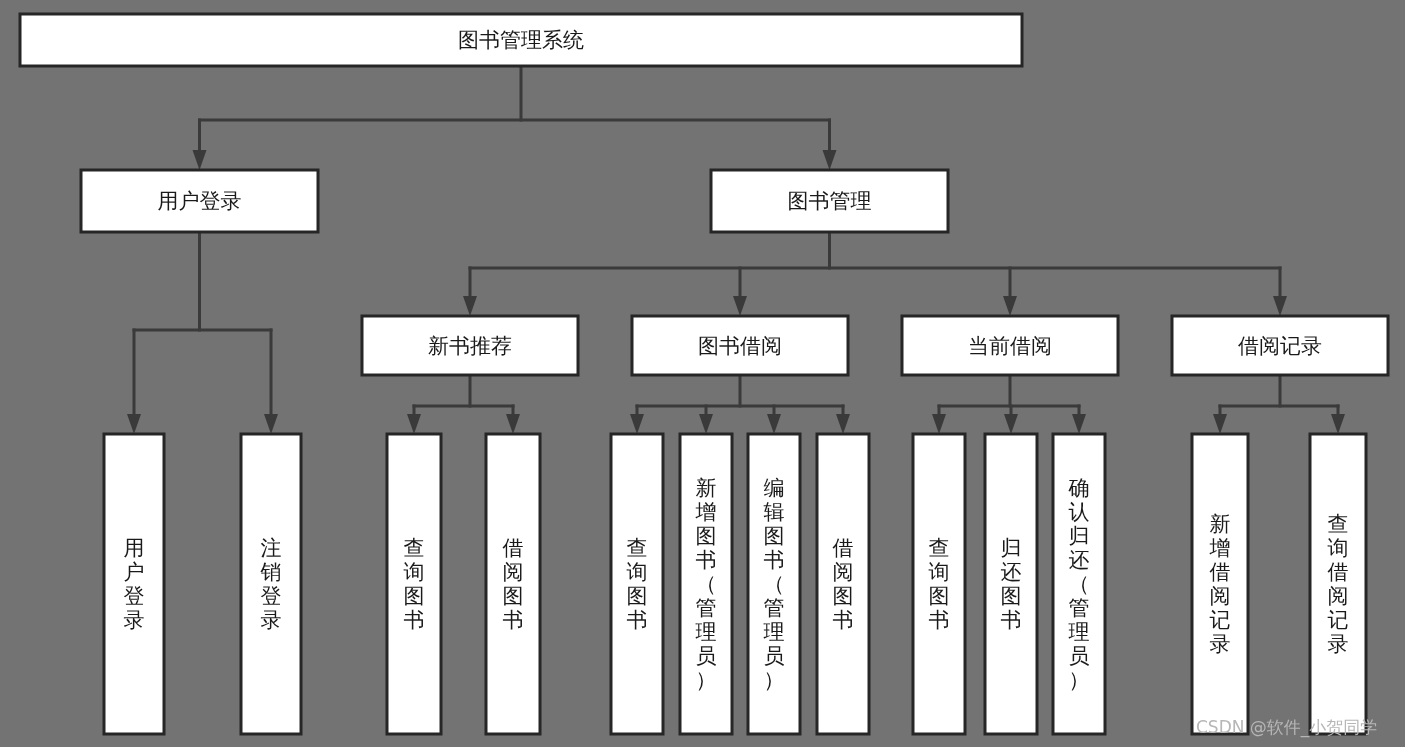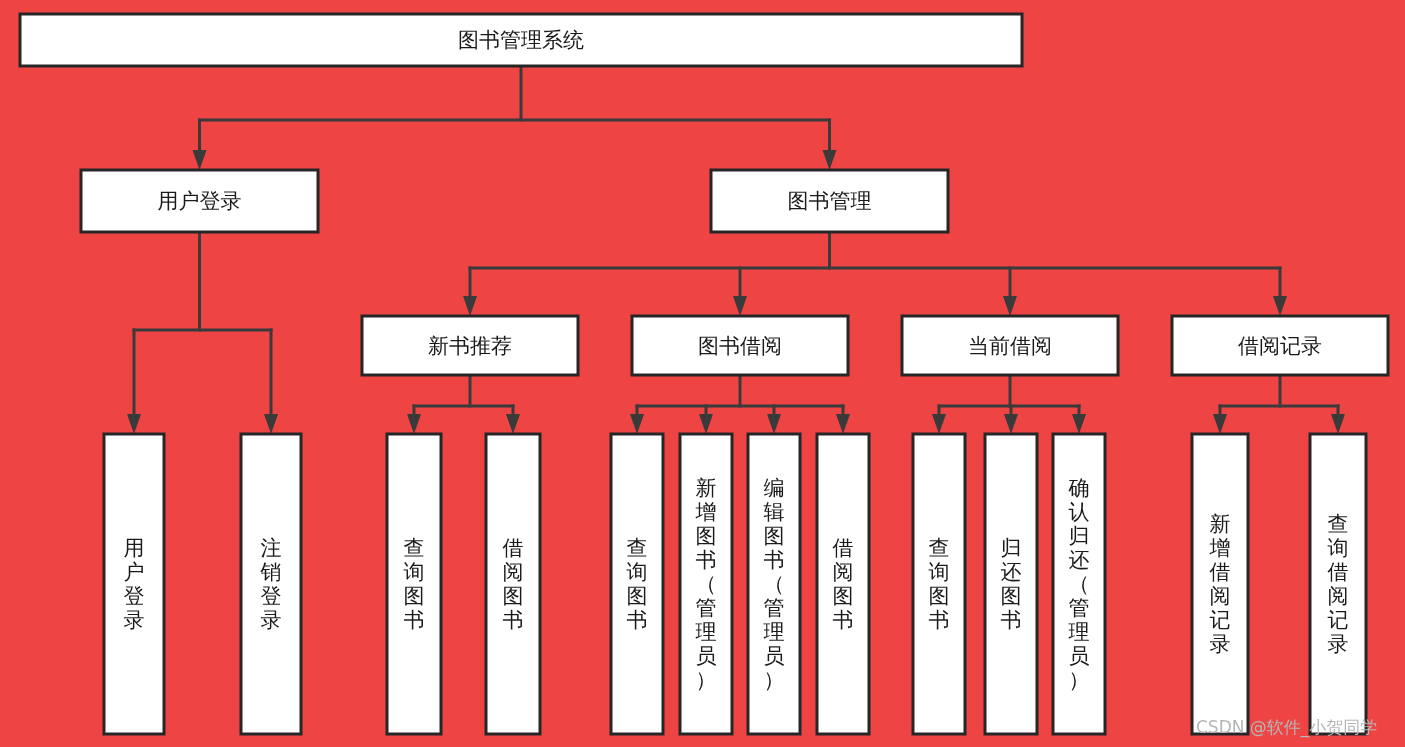--- a/index.html
+++ b/index.html
@@ -1,17 +1,17 @@
 <!DOCTYPE html>
 <html><head>
 <meta charset="utf-8">
 <style>
   html,body{margin:0;padding:0;background:#ffffff;}
   body{width:1405px;height:747px;overflow:hidden;font-family:"DejaVu Sans","Liberation Sans",sans-serif;}
-  #diagram-root{position:relative;width:1405px;height:747px;background:#ef4444;}
+  #diagram-root{position:relative;width:1405px;height:747px;background:#737373;}
   svg{display:block;}
   .node-rect{fill:#ffffff;stroke:#262626;stroke-width:3;}
   .edge{fill:none;stroke:#3a3a3a;stroke-width:3;stroke-linecap:square;stroke-linejoin:miter;}
   .arrow-head{fill:#3a3a3a;stroke:none;}
   .node-label{fill:#1a1a1a;font-family:"DejaVu Sans","Liberation Sans",sans-serif;font-size:21px;text-anchor:middle;dominant-baseline:middle;}
   .node-label-vert{fill:#1a1a1a;font-family:"DejaVu Sans","Liberation Sans",sans-serif;font-size:21px;text-anchor:middle;}
   .watermark{fill:#b6b6b6;font-family:"DejaVu Sans","Liberation Sans",sans-serif;font-size:17px;}
 </style>
 </head>
 <body>

